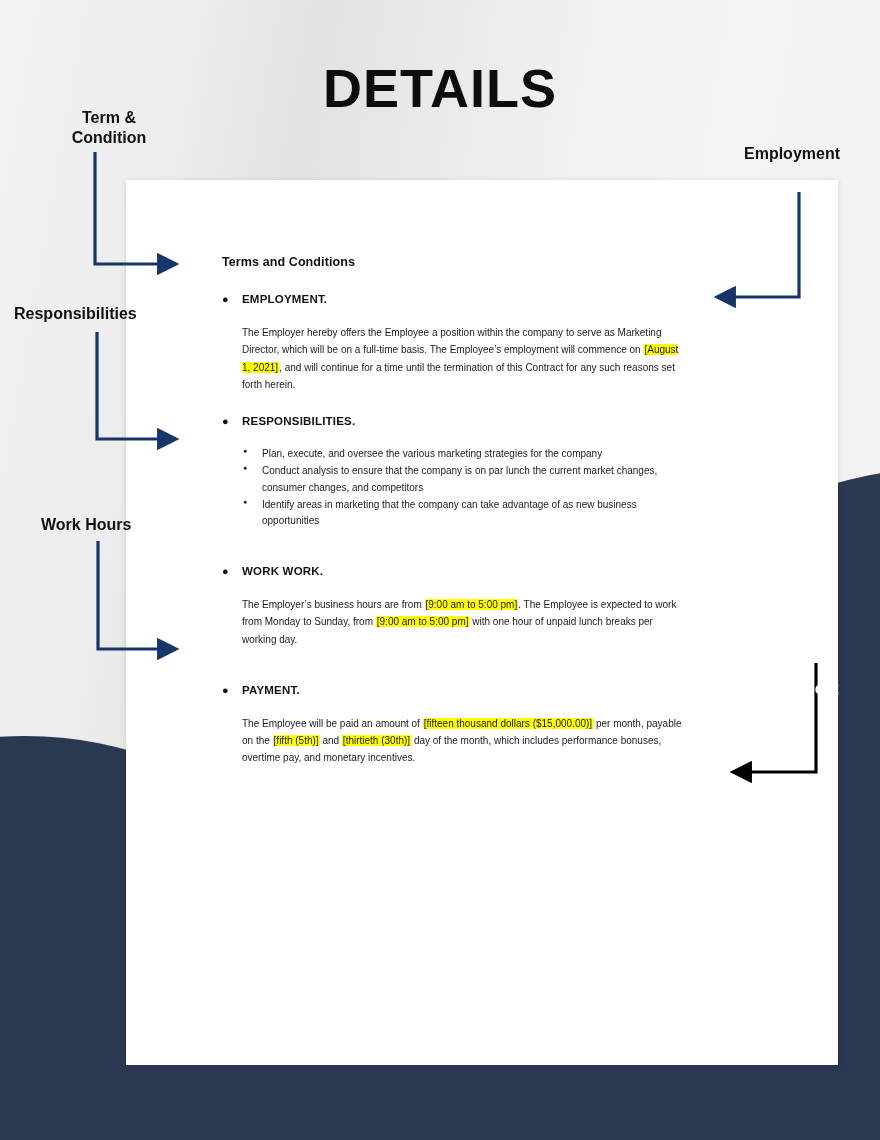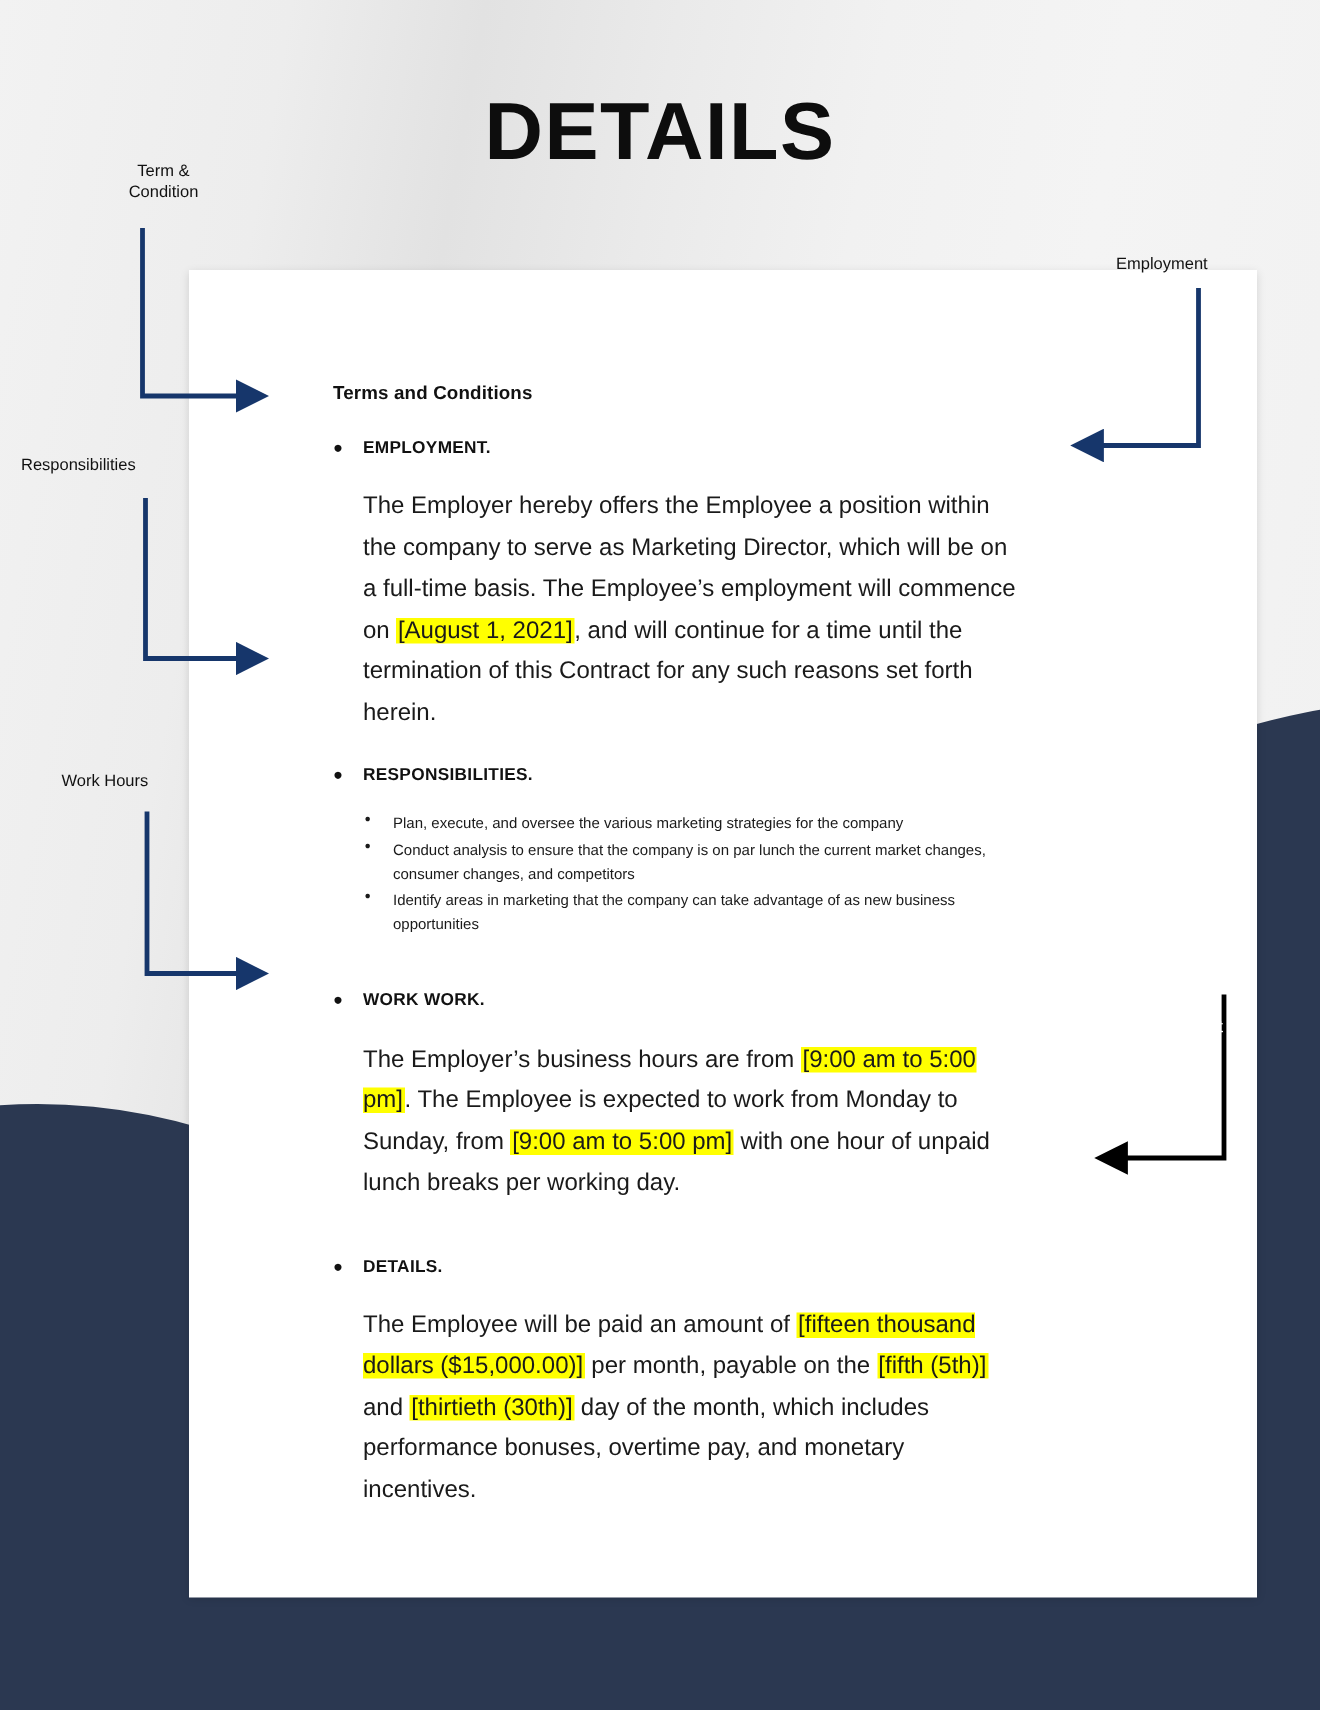--- a/index.html
+++ b/index.html
@@ -112,21 +112,21 @@
     letter-spacing: .2px;
     margin: 0 0 18px 0;
   }
   .clause-title .bullet {
     width: 20px;
     flex: 0 0 20px;
     font-size: 11px;
     line-height: 1.2;
   }
   .clause-body {
-    font-size: 16px;
+    font-size: 10px;
     line-height: 1.72;
     color: #1a1a1a;
     margin: 0 0 0 20px;
     text-align: left;
   }
 
   mark.hl {
     background: #ffff00;
     color: #1a1a1a;
     padding: 0 1px;
@@ -149,42 +149,42 @@
     content: "\25CF";
     position: absolute;
     left: 1px;
     top: -1px;
     font-size: 7px;
   }
 
   
   .callout-label {
     position: absolute;
-    font-size: 11px;
-    font-weight: normal;
+    font-size: 16px;
+    font-weight: bold;
     color: #111111;
     line-height: 1.25;
     white-space: pre-line;
   }
   .callout-label.on-dark { color: #ffffff; margin-top: 40px; }
 
   .callout-svg {
     position: absolute;
     left: 0;
     top: 0;
     width: 880px;
     height: 1140px;
     pointer-events: none;
     overflow: visible;
   }
 
   #label-term       { left: 54px;  top: 108px;  width: 110px; text-align: center; }
   #label-resp       { left: 14px;  top: 304px; }
   #label-work       { left: 41px;  top: 515px; }
-  #label-employment { left: 744px; top: 170px; }
+  #label-employment { left: 744px; top: 144px; }
   #label-payment    { left: 772px; top: 639px; }
 </style>
 </head>
 <body>
 
 <div id="stage">
 
   <div class="blob" id="blob-left"></div>
   <div class="blob" id="blob-right"></div>
   <div id="blob-bottom"></div>
@@ -224,21 +224,21 @@
           <span>WORK WORK.</span>
         </div>
         <p class="clause-body">
           <span>The Employer’s business hours are from </span><mark class="hl">[9:00 am to 5:00 pm]</mark><span>. The Employee is expected to work from Monday to Sunday, from </span><mark class="hl">[9:00 am to 5:00 pm]</mark><span> with one hour of unpaid lunch breaks per working day.</span>
         </p>
       </div>
 
       <div class="clause" style="margin-top:36px;">
         <div class="clause-title">
           <span class="bullet">●</span>
-          <span>DETAILS.</span>
+          <span>PAYMENT.</span>
         </div>
         <p class="clause-body">
           <span>The Employee will be paid an amount of </span><mark class="hl">[fifteen thousand dollars ($15,000.00)]</mark><span> per month, payable on the </span><mark class="hl">[fifth (5th)]</mark><span> and </span><mark class="hl">[thirtieth (30th)]</mark><span> day of the month, which includes performance bonuses, overtime pay, and monetary incentives.</span>
         </p>
       </div>
 
     </div>
   </div>
 
   <svg class="callout-svg" viewBox="0 0 880 1140">

